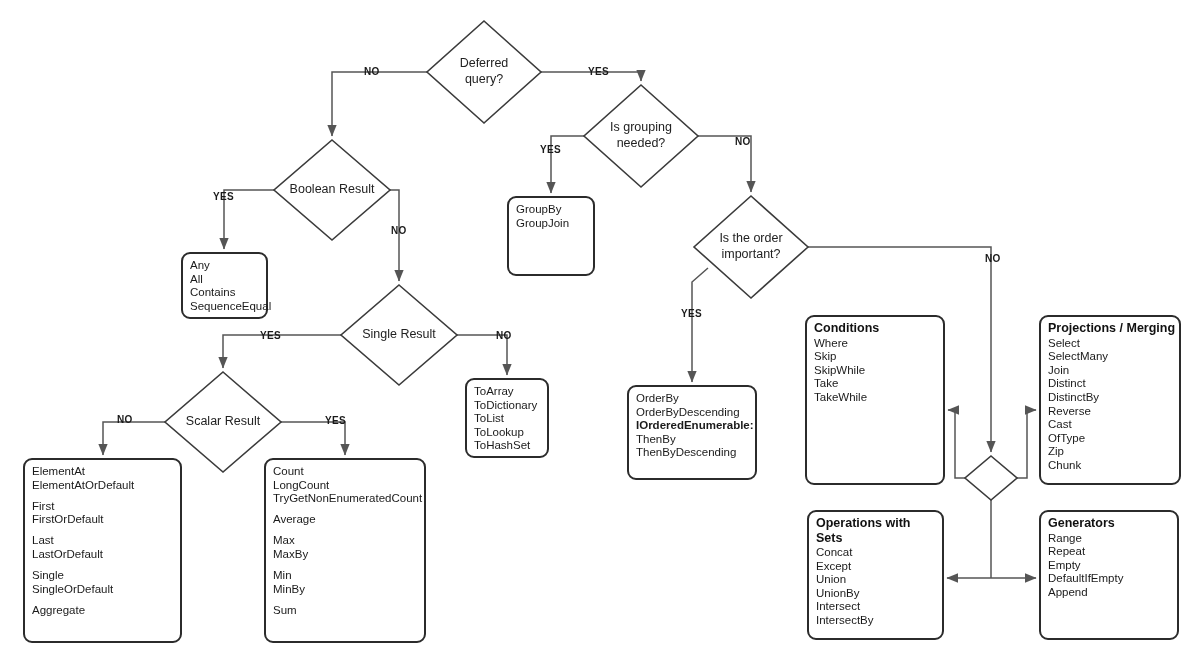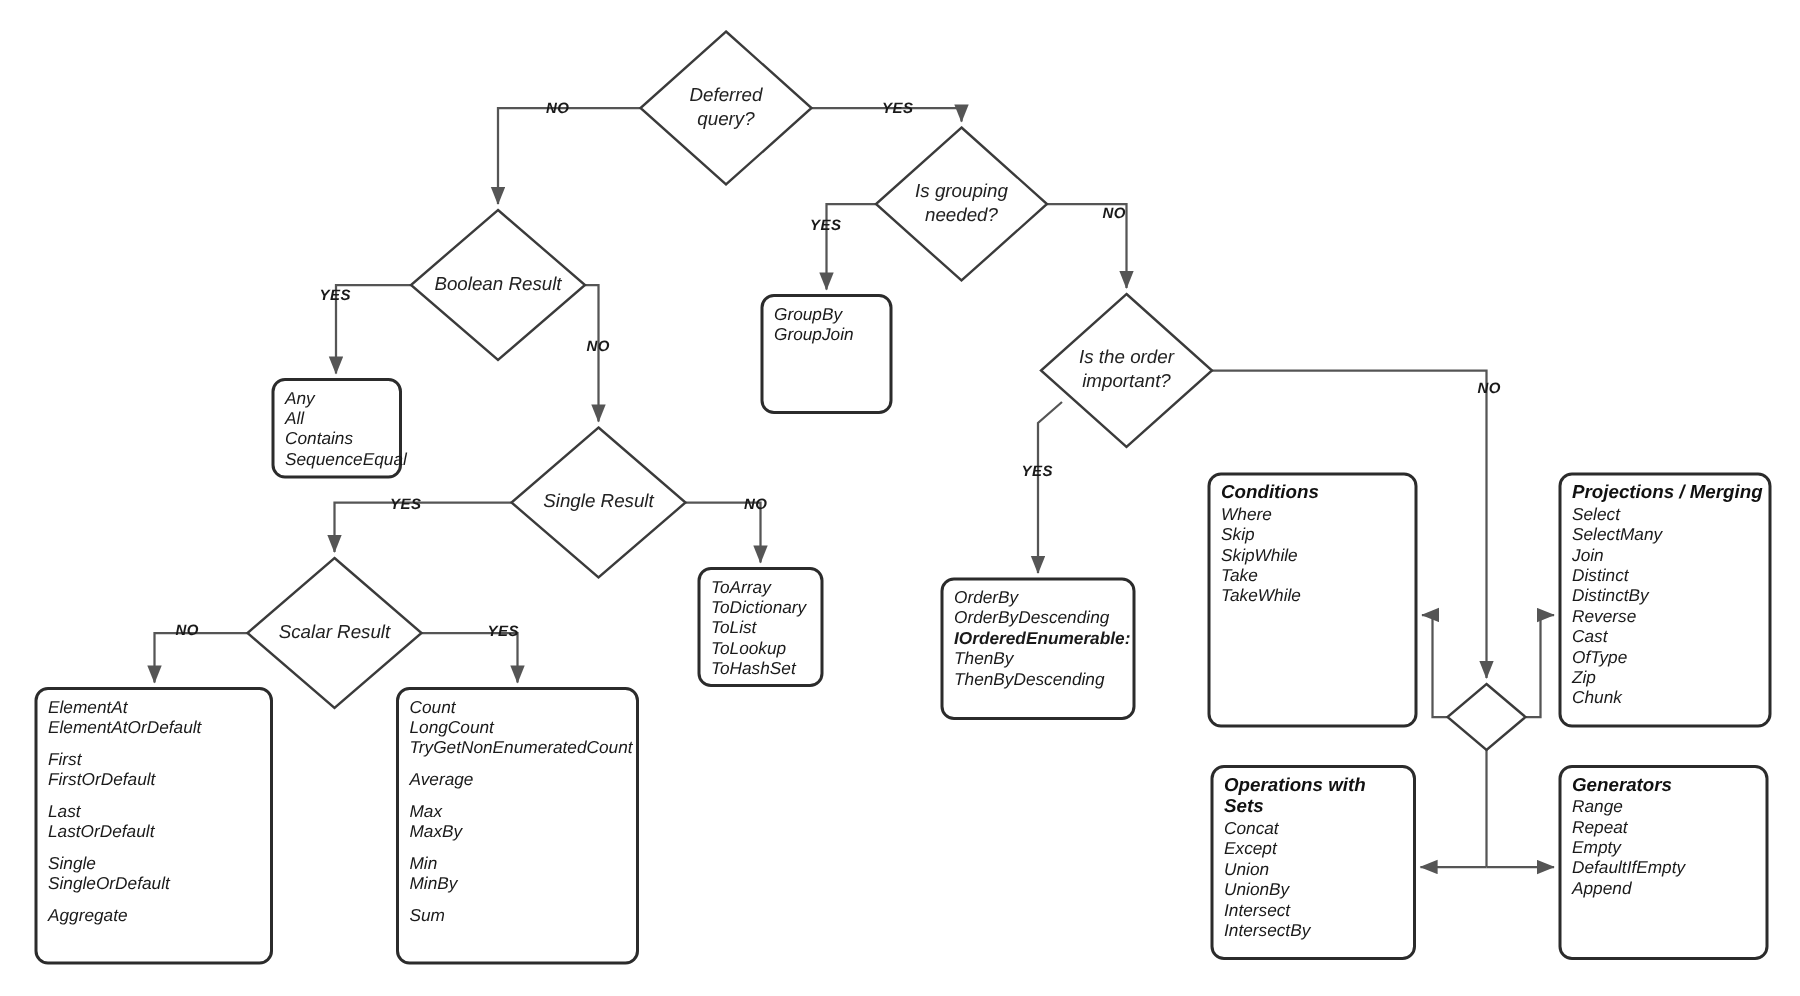--- a/index.html
+++ b/index.html
@@ -10,21 +10,20 @@
   body {
     width: 1200px;
     height: 664px;
     font-family: "Liberation Sans", sans-serif;
     overflow: hidden;
   }
   #chart-root {
     position: relative;
     width: 1200px;
     height: 664px;
-    font-style: italic;
   }
   svg.flow {
     position: absolute;
     top: 0;
     left: 0;
     width: 1200px;
     height: 664px;
   }
   .shape-line {
     fill: #ffffff;

